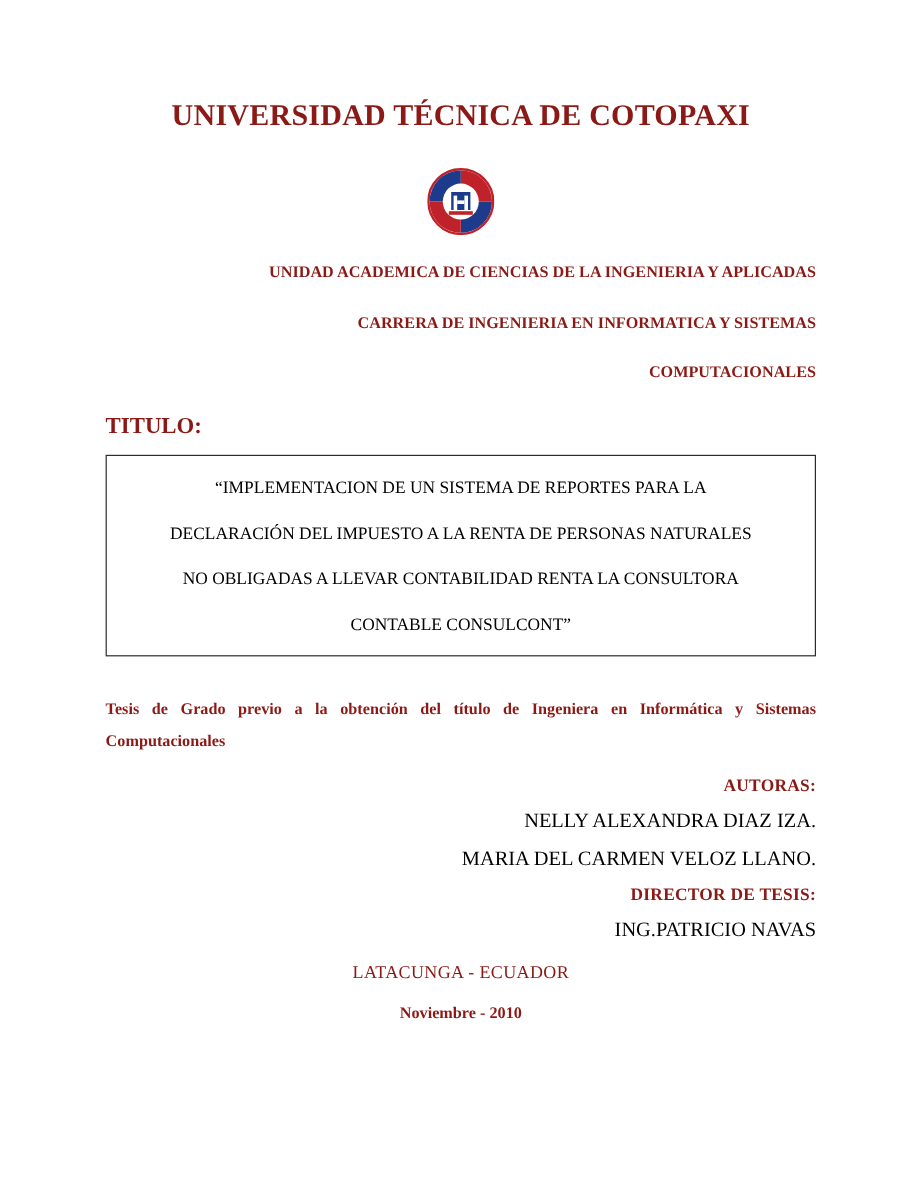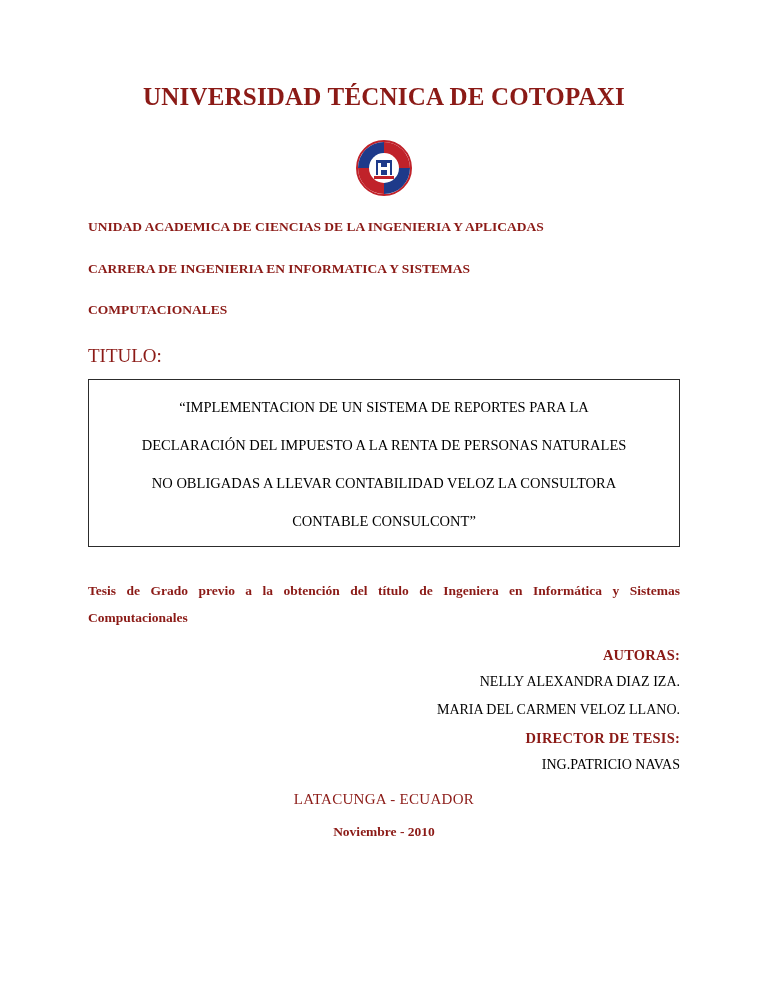--- a/index.html
+++ b/index.html
@@ -35,36 +35,36 @@
     justify-content: center;
     margin-top: 28px;
     margin-bottom: 22px;
   }
   .logo {
     width: 56px;
     height: 56px;
     position: relative;
   }
   .dept-line {
-    text-align: left;
+    text-align: right;
     font-size: 13.5px;
     font-weight: bold;
     color: #8B1A16;
     margin: 0 0 24px 0;
     line-height: 1.3;
   }
   .dept-line.second {
     margin-bottom: 24px;
   }
   .dept-line.third {
     margin-bottom: 26px;
   }
   .titulo-label {
     font-size: 19px;
-    font-weight: normal;
+    font-weight: bold;
     color: #8B1A16;
     margin: 0 0 12px 0;
     text-align: left;
   }
   .title-box {
     border: 1px solid #2c2c2c;
     box-sizing: border-box;
     padding: 18px 14px 16px 14px;
     margin-bottom: 30px;
   }
@@ -89,21 +89,21 @@
   .right-label {
     text-align: right;
     font-size: 14.5px;
     font-weight: bold;
     color: #8B1A16;
     margin: 0 0 10px 0;
     letter-spacing: 0.2px;
   }
   .right-name {
     text-align: right;
-    font-size: 14px;
+    font-size: 17px;
     color: #000;
     margin: 0 0 12px 0;
   }
   .right-label.tight {
     margin-bottom: 10px;
   }
   .city-line {
     text-align: center;
     font-size: 15px;
     font-weight: normal;
@@ -146,21 +146,21 @@
 
   <p class="dept-line">UNIDAD ACADEMICA DE CIENCIAS DE LA INGENIERIA Y APLICADAS</p>
   <p class="dept-line second">CARRERA DE INGENIERIA EN INFORMATICA Y SISTEMAS</p>
   <p class="dept-line third">COMPUTACIONALES</p>
 
   <div class="titulo-label">TITULO:</div>
 
   <div class="title-box">
     <p>“IMPLEMENTACION DE UN SISTEMA DE REPORTES PARA LA</p>
     <p>DECLARACIÓN DEL IMPUESTO A LA RENTA DE PERSONAS NATURALES</p>
-    <p>NO OBLIGADAS A LLEVAR CONTABILIDAD VELOZ LA CONSULTORA</p>
+    <p>NO OBLIGADAS A LLEVAR CONTABILIDAD RENTA LA CONSULTORA</p>
     <p>CONTABLE CONSULCONT”</p>
   </div>
 
   <p class="thesis-note">Tesis de Grado previo a la obtención del título de Ingeniera en Informática y Sistemas Computacionales</p>
 
   <p class="right-label">AUTORAS:</p>
   <p class="right-name">NELLY ALEXANDRA DIAZ IZA.</p>
   <p class="right-name">MARIA DEL CARMEN VELOZ LLANO.</p>
 
   <p class="right-label tight">DIRECTOR DE TESIS:</p>

